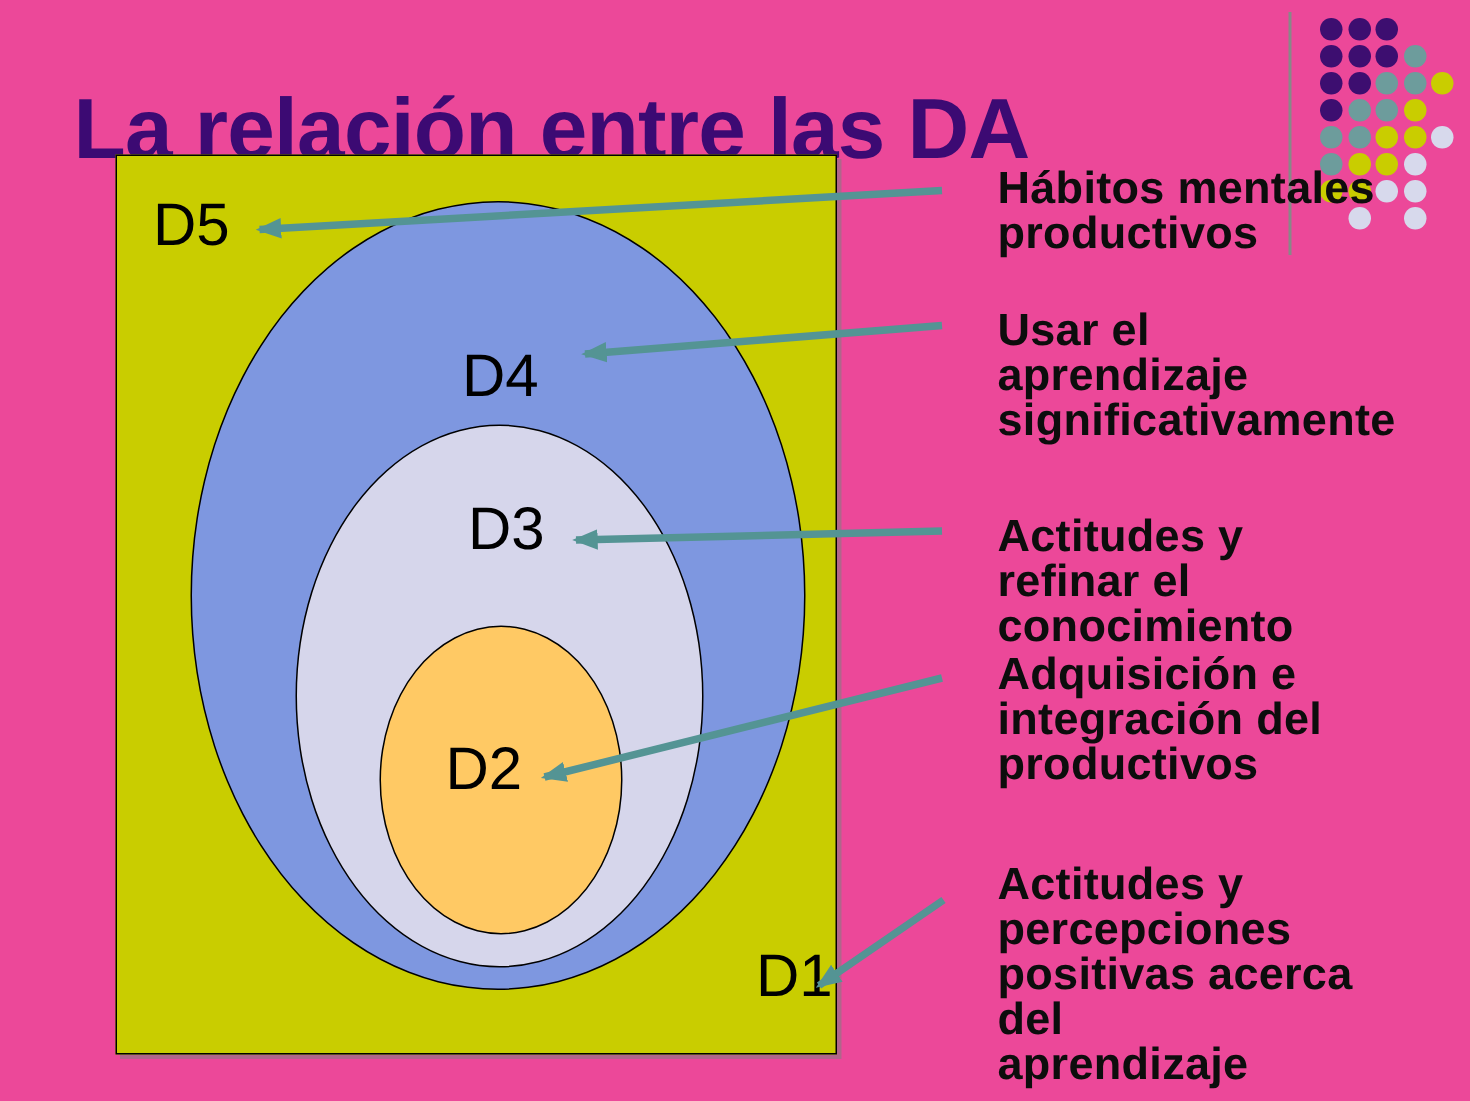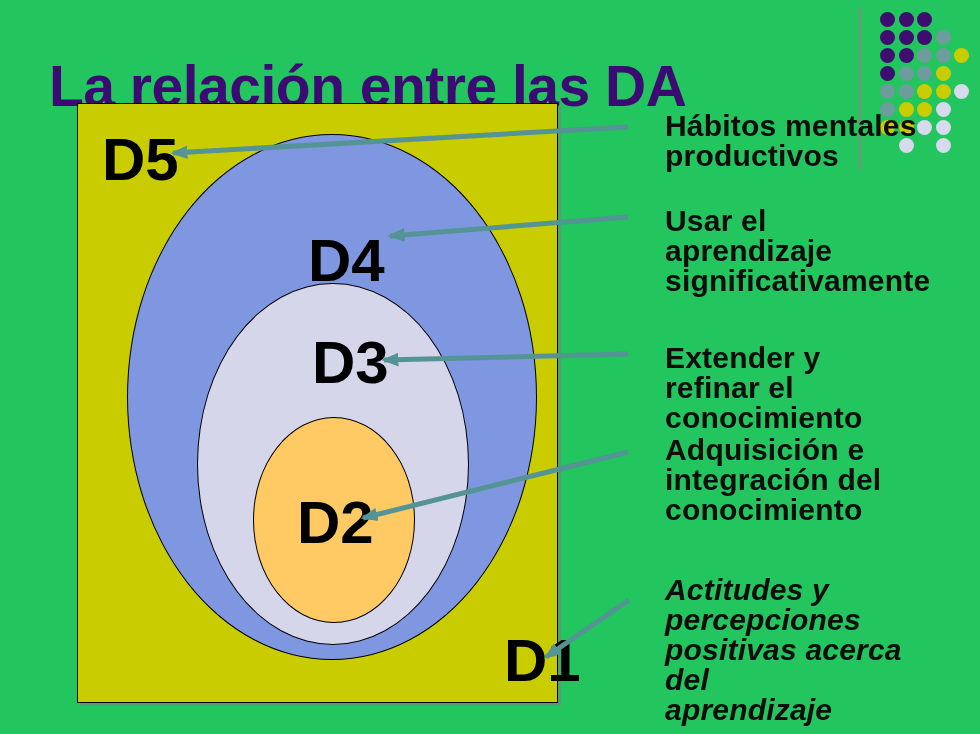--- a/index.html
+++ b/index.html
@@ -1,54 +1,54 @@
 <!DOCTYPE html>
 <html><head>
 <meta charset="utf-8">
 <style>
   html,body{margin:0;padding:0;background:#fff;}
   .slide{
-    position:relative;width:980px;height:734px;background:#22c55e;
+    position:relative;width:980px;height:734px;background:#ec4899;
     font-family:"Liberation Sans",sans-serif;overflow:hidden;
   }
   .slide-title{
     position:absolute;left:49px;top:14px;
     font-size:57px;font-weight:bold;letter-spacing:-0.5px;line-height:1.2;
     white-space:nowrap;
   }
   .frame-rect{
     position:absolute;left:77px;top:103px;width:481px;height:600px;
     border:1.5px solid #000;box-sizing:border-box;
     box-shadow:3px 3px 0 rgba(128,128,128,0.55);
   }
   .ring{
     position:absolute;border:1.5px solid #000;border-radius:50%;box-sizing:border-box;
   }
   .ring-d4{left:127px;top:134px;width:410px;height:526px;}
   .ring-d3{left:197px;top:283px;width:272px;height:362px;}
   .ring-d2{left:253px;top:417px;width:162px;height:206px;}
   .ring-label{
-    position:absolute;font-size:60px;font-weight:700;color:#000;line-height:1;
+    position:absolute;font-size:40px;font-weight:400;color:#000;line-height:1;
     white-space:nowrap;
   }
   .lbl-d5{left:102px;top:130px;}
   .lbl-d4{left:308px;top:231px;}
   .lbl-d3{left:312px;top:333px;}
   .lbl-d2{left:297px;top:493px;}
   .lbl-d1{left:479px;top:631px;margin-left:25px;}
   .annotation{
     position:absolute;left:637px;width:252px;
     font-size:30px;line-height:30px;font-weight:bold;color:#0d0d0d;
     white-space:pre-line;letter-spacing:0.2px;margin-left:28px;
   }
   .ann-1{top:111px;}
   .ann-2{top:206px;}
   .ann-3{top:343px;}
   .ann-4{top:435px;}
-  .ann-5{top:575px;font-style:italic;}
+  .ann-5{top:575px;}
   .arrow-layer{position:absolute;left:0;top:0;width:980px;height:734px;pointer-events:none;}
   .vline{
     position:absolute;left:859px;top:8px;width:2px;height:162px;background:#888;
   }
   .dots{position:absolute;left:880px;top:12px;width:100px;height:155px;}
   .dot{position:absolute;width:15px;height:15px;border-radius:50%;}
 </style>
 </head>
 <body>
 
@@ -99,25 +99,25 @@
   <span class="ring-label lbl-d5">D5</span>
   <span class="ring-label lbl-d4">D4</span>
   <span class="ring-label lbl-d3">D3</span>
   <span class="ring-label lbl-d2">D2</span>
   <span class="ring-label lbl-d1">D1</span>
 
   <div class="annotation ann-1" style="color: rgb(13, 13, 13);">Hábitos mentales
 productivos</div>
   <div class="annotation ann-2" style="color: rgb(13, 13, 13);">Usar el aprendizaje
 significativamente</div>
-  <div class="annotation ann-3" style="color: rgb(13, 13, 13);">Extender y refinar el
+  <div class="annotation ann-3" style="color: rgb(13, 13, 13);">Actitudes y refinar el
 conocimiento</div>
   <div class="annotation ann-4" style="color: rgb(13, 13, 13);">Adquisición e
 integración del
-conocimiento</div>
+productivos</div>
   <div class="annotation ann-5" style="color: rgb(13, 13, 13);">Actitudes y
 percepciones
 positivas acerca del
 aprendizaje</div>
 
   <svg class="arrow-layer" width="980" height="734" viewBox="0 0 980 734">
     <defs>
       <marker id="ah" viewBox="0 0 10 8" refX="8.5" refY="4" markerWidth="3.4" markerHeight="3" orient="auto">
         <path d="M0,0 L10,4 L0,8 Z" fill="#549494" style="fill: rgb(84, 148, 148);"></path>
       </marker>

